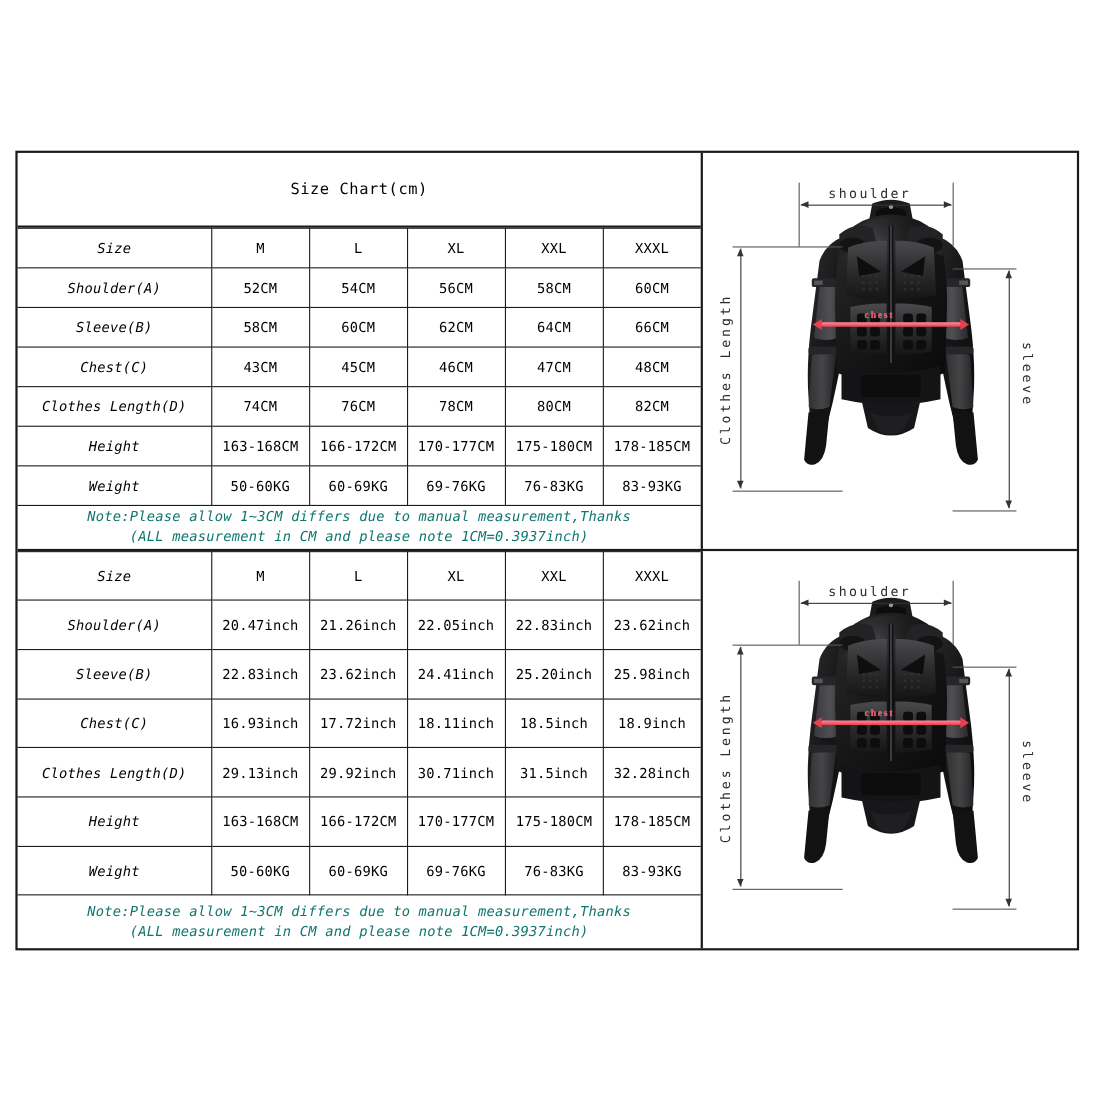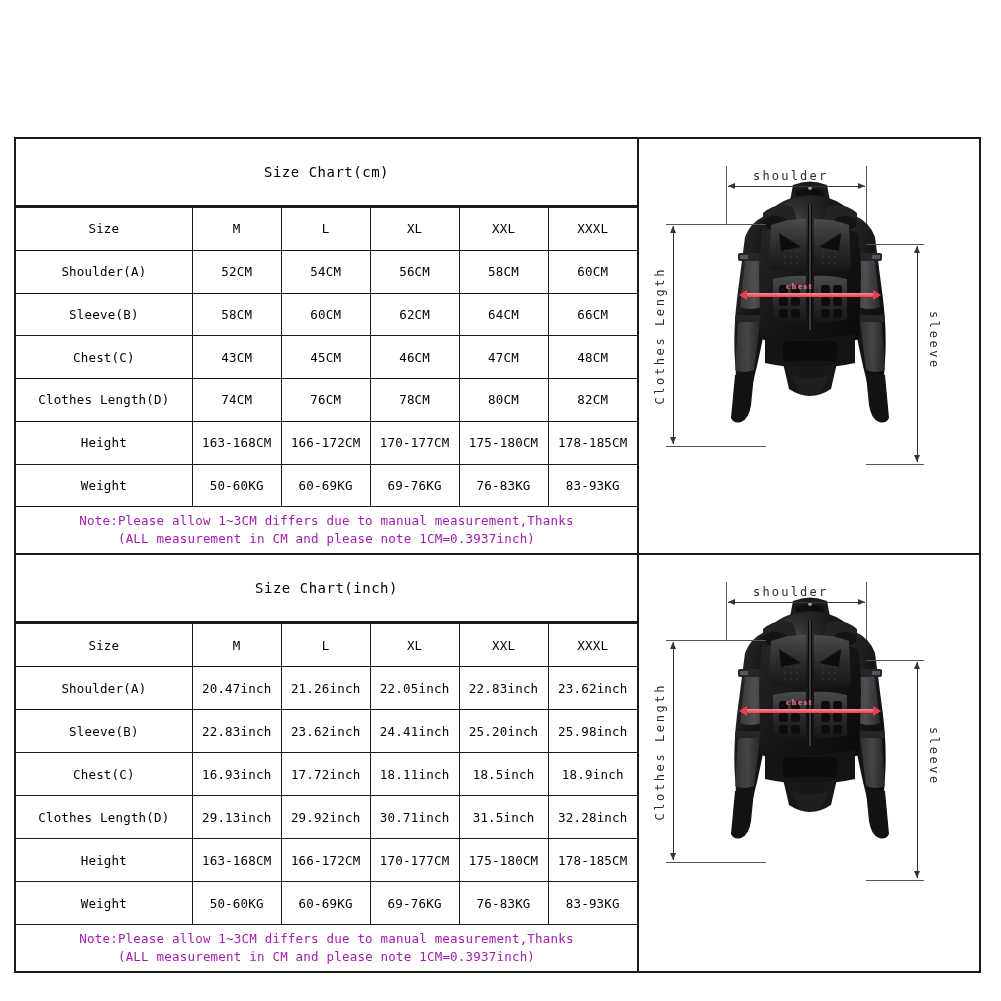--- a/index.html
+++ b/index.html
@@ -14,21 +14,21 @@
     color: #000000;
     overflow: hidden;
   }
 
   
   #frame {
     position: absolute;
     left: 14px;
     top: 137px;
     width: 967px;
-    height: 836px;
+    height: 727px;
     border: 2px solid #1a1a1a;
     box-sizing: border-box;
     display: flex;
     flex-direction: column;
     background: #fff;
   }
   .half {
     display: flex;
     flex-direction: row;
     height: 50%;
@@ -72,25 +72,25 @@
     text-align: center;
     font-size: 12.5px;
     padding: 0;
     height: 33px;
     letter-spacing: 0.2px;
     white-space: nowrap;
   }
   table.sizes td.rowhead {
     width: 28.3%;
   }
-  table.sizes tr td:first-child { border-left: none; }
+  table.sizes tr td:first-child { border-left: none; font-style: italic; }
   table.sizes tr td:last-child { border-right: none; }
   table.sizes tr:last-child td { border-bottom: none; }
   td.note {
-    color: #a21caf;
+    color: #0f766e;
     font-size: 12.5px;
     line-height: 1.45;
     height: 54px;
     padding: 3px 0 4px 0;
   }
   td.note .l1, td.note .l2 { display: block; white-space: nowrap; }
 
   
   .ann-label {
     position: absolute;
@@ -370,21 +370,20 @@
   <div class="arrow-v" style="left:278px; top:107px; height:216px;"></div>
   <div class="ann-label vert-down" style="left:288px; top:172px;">sleeve</div>
 
   <div class="chest-arrow" style="left:107px; top:154px; width:128px;"></div>
   <div class="chest-text" style="left:147px; top:142px;">chest</div>
       </div>
   </div>
 
   <div class="half">
     <div class="table-pane">
-      <div class="chart-title">Size Chart(inch)</div>
       <table class="sizes">
         <tbody>
             <tr>
               <td class="rowhead">Size</td>
               <td>M</td>
               <td>L</td>
               <td>XL</td>
               <td>XXL</td>
               <td>XXXL</td>
             </tr>

